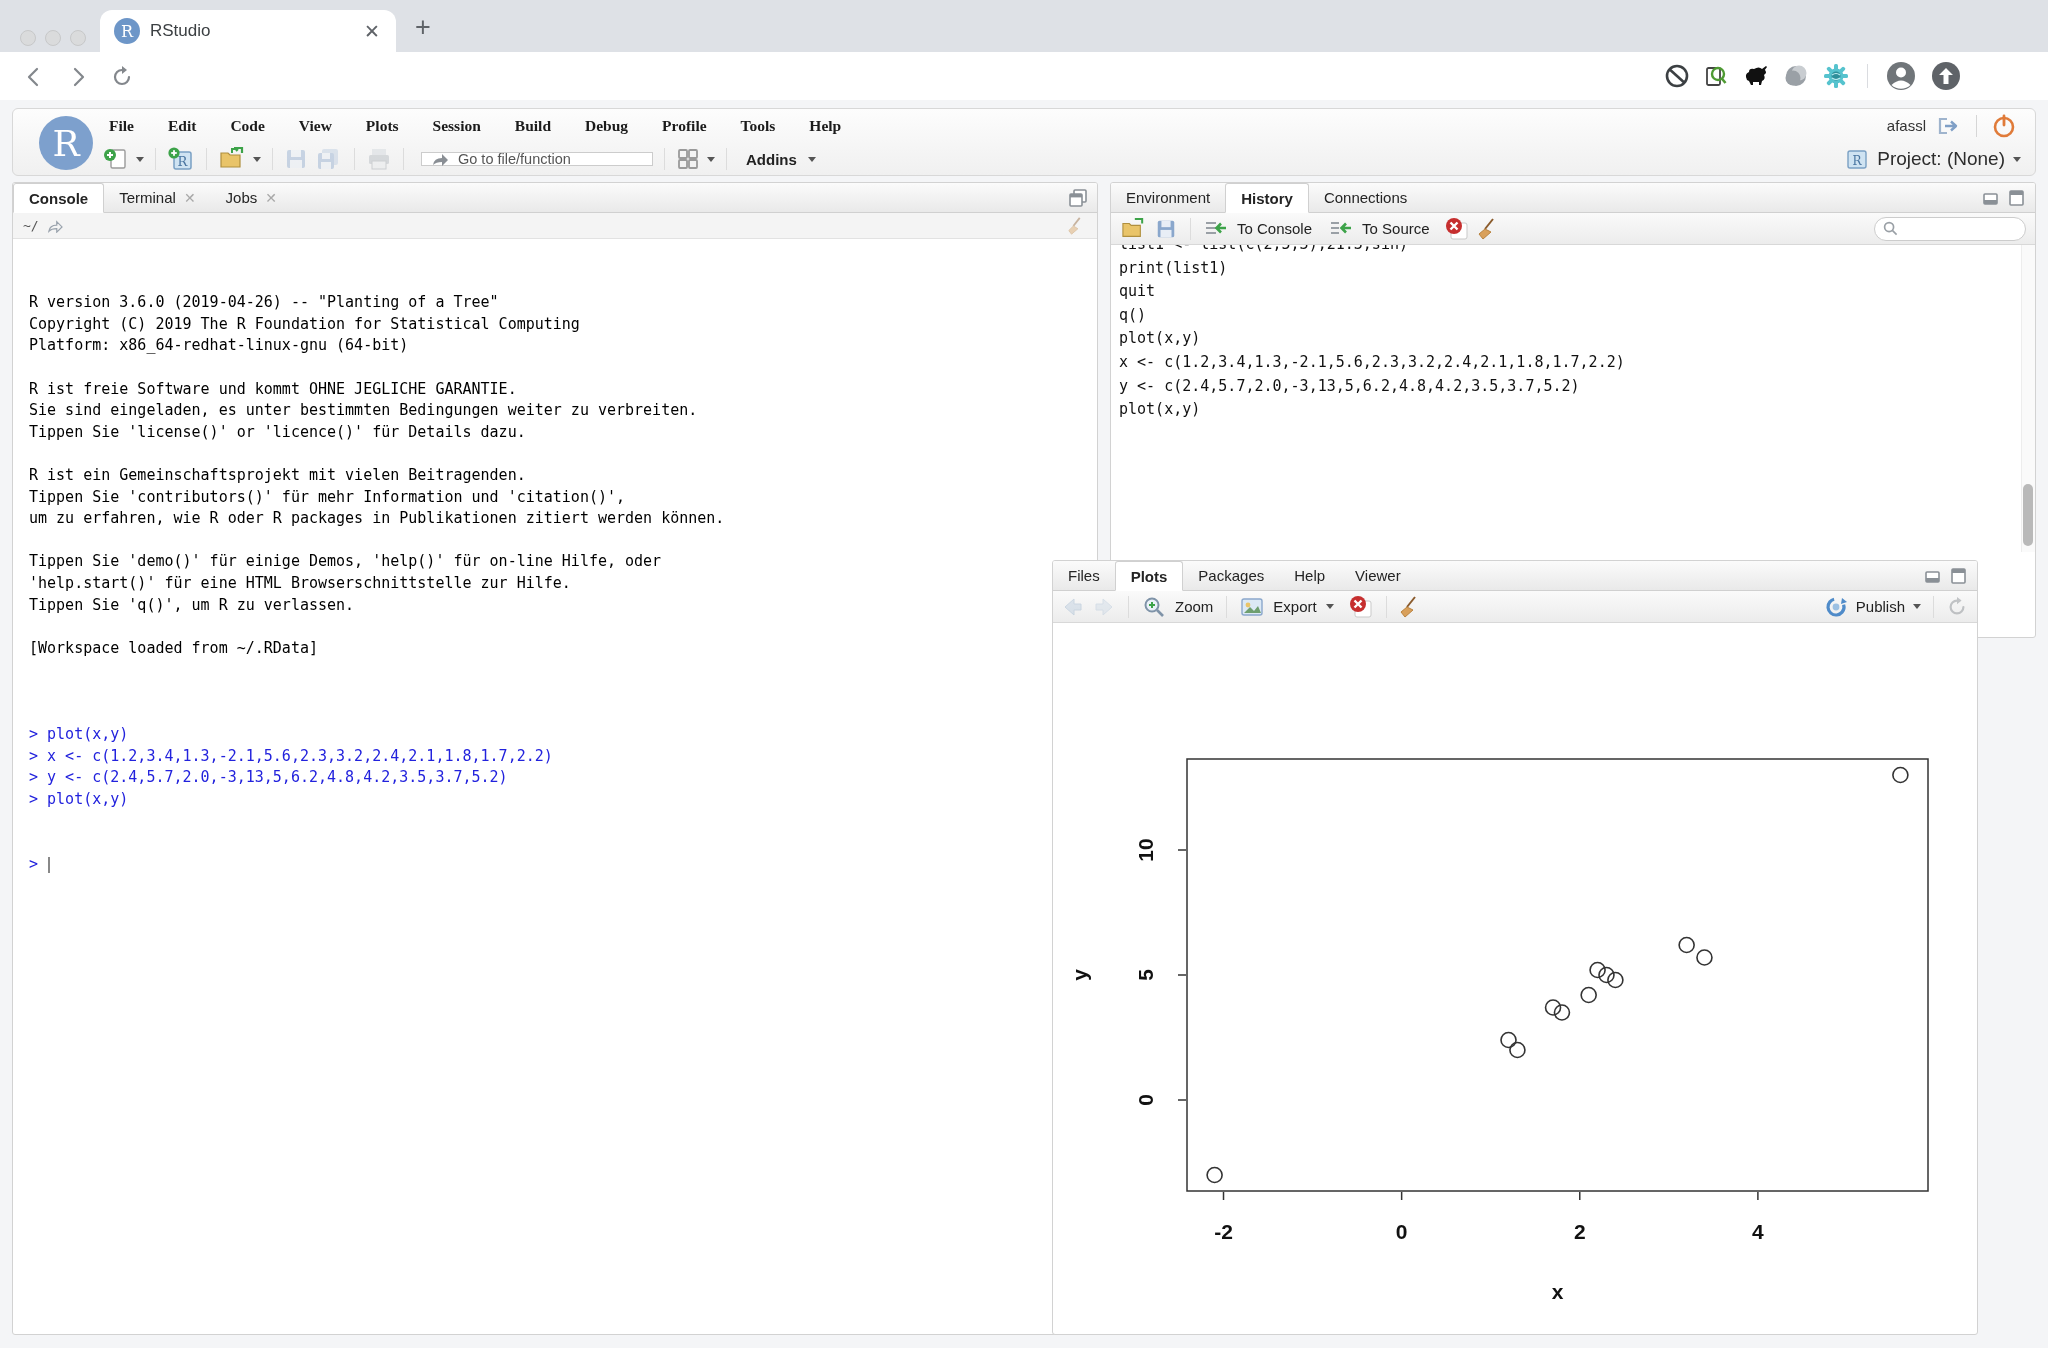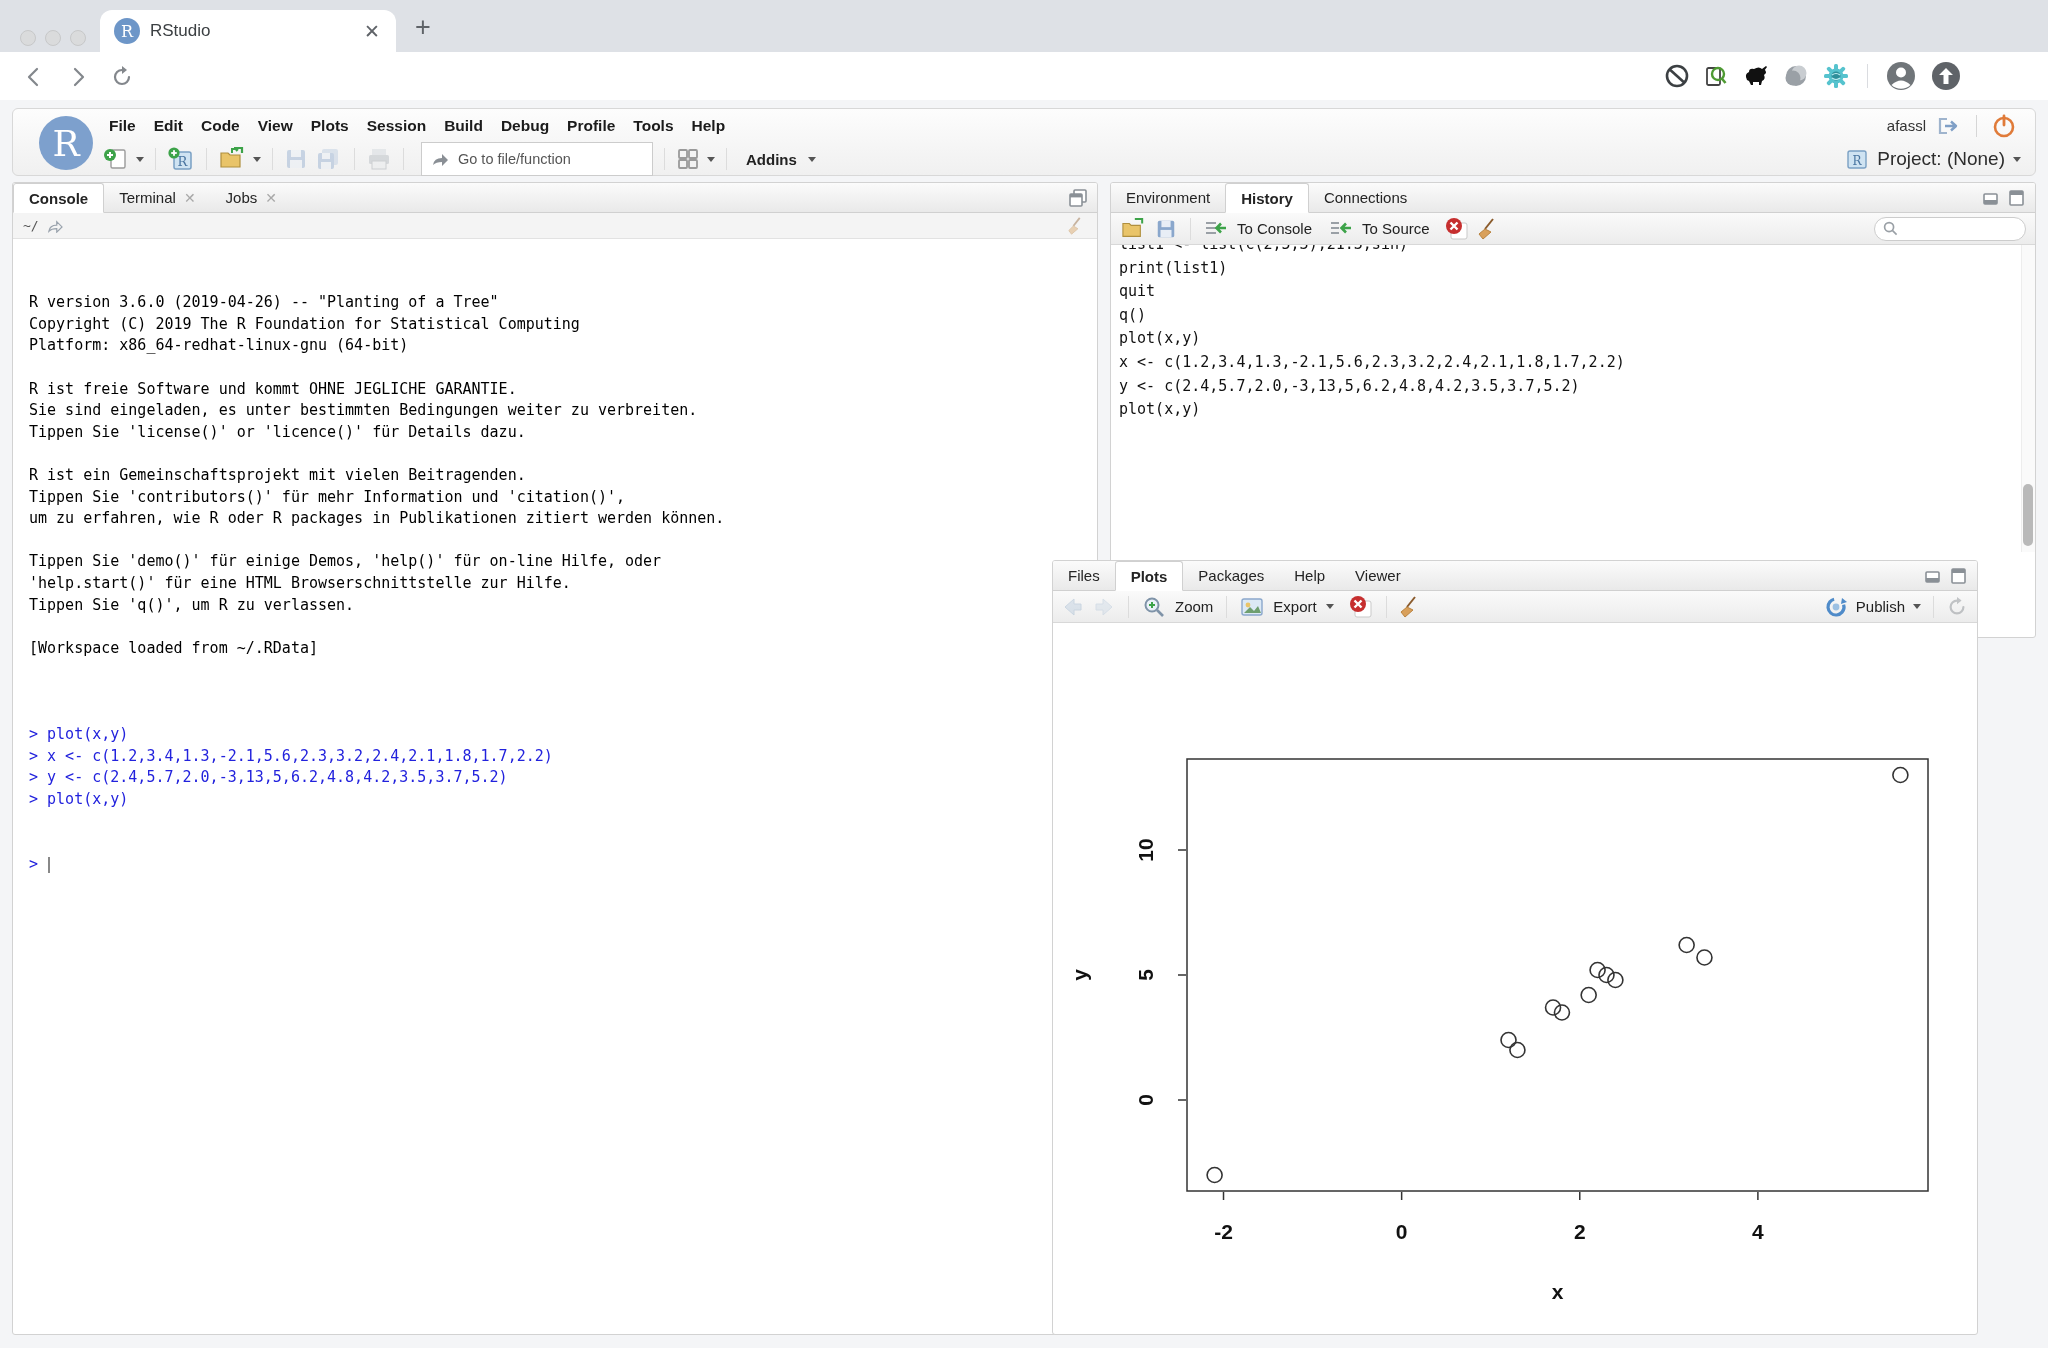--- a/index.html
+++ b/index.html
@@ -37,21 +37,21 @@
              background:#7da0cd; color:#fff; font-family:"DejaVu Serif", serif; font-size:36px;
              display:flex; align-items:center; justify-content:center; }
   .menu-row { position:absolute; left:96px; right:18px; top:0; height:33px; display:flex; align-items:center; gap:30px; }
   .menu-item { font-size:15.5px; font-weight:600; color:#1b1b1b; }
   .menu-right { margin-left:auto; display:flex; align-items:center; gap:10px; }
   .username { font-size:15px; font-weight:400; color:#333; }
   .hdr-sep { width:1px; height:22px; background:#d6d6d6; margin:0 4px; }
   .tool-row { position:absolute; left:90px; right:14px; top:33px; height:34px; display:flex; align-items:center; gap:7px; }
   .tool-sep { width:1px; height:22px; background:#dcdcdc; margin:0 4px; }
   .caret { width:0; height:0; border-left:4px solid transparent; border-right:4px solid transparent; border-top:5px solid #555; display:inline-block; }
-  .goto-box { width:232px; height:34px; background:#fff; border:1px solid #ccc; border-radius:0;
+  .goto-box { width:232px; height:14px; background:#fff; border:1px solid #ccc; border-radius:0;
               display:flex; align-items:center; padding:0 9px; gap:9px; margin-left:6px; }
   .goto-text { font-size:14.5px; color:#555; }
   .addins { font-size:15px; font-weight:600; color:#222; margin:0 4px 0 8px; }
   .tool-right { margin-left:auto; display:flex; align-items:center; gap:8px; }
   .project-label { font-size:19px; color:#2d2d2d; }
   
   .pane { position:absolute; background:#fff; border:1px solid #d2d2d2; border-radius:3px; overflow:hidden; }
   .console-pane { left:12px; top:82px; width:1086px; height:1153px; }
   .history-pane { left:1110px; top:82px; width:926px; height:456px; }
   .plots-pane   { left:1052px; top:460px; width:926px; height:775px; }
@@ -173,21 +173,21 @@
         </svg>
     </span>
   </div>
 </div>
 
 <div class="rstudio">
 
   <div class="rs-header">
     <div class="rs-logo">R</div>
     <div class="menu-row">
-      <span id="menu-items" style="display:flex;gap:18px;">
+      <span id="menu-items" style="display:flex;gap:34px;font-family:Liberation Serif, serif;">
           <span class="menu-item">File</span>
           <span class="menu-item">Edit</span>
           <span class="menu-item">Code</span>
           <span class="menu-item">View</span>
           <span class="menu-item">Plots</span>
           <span class="menu-item">Session</span>
           <span class="menu-item">Build</span>
           <span class="menu-item">Debug</span>
           <span class="menu-item">Profile</span>
           <span class="menu-item">Tools</span>

